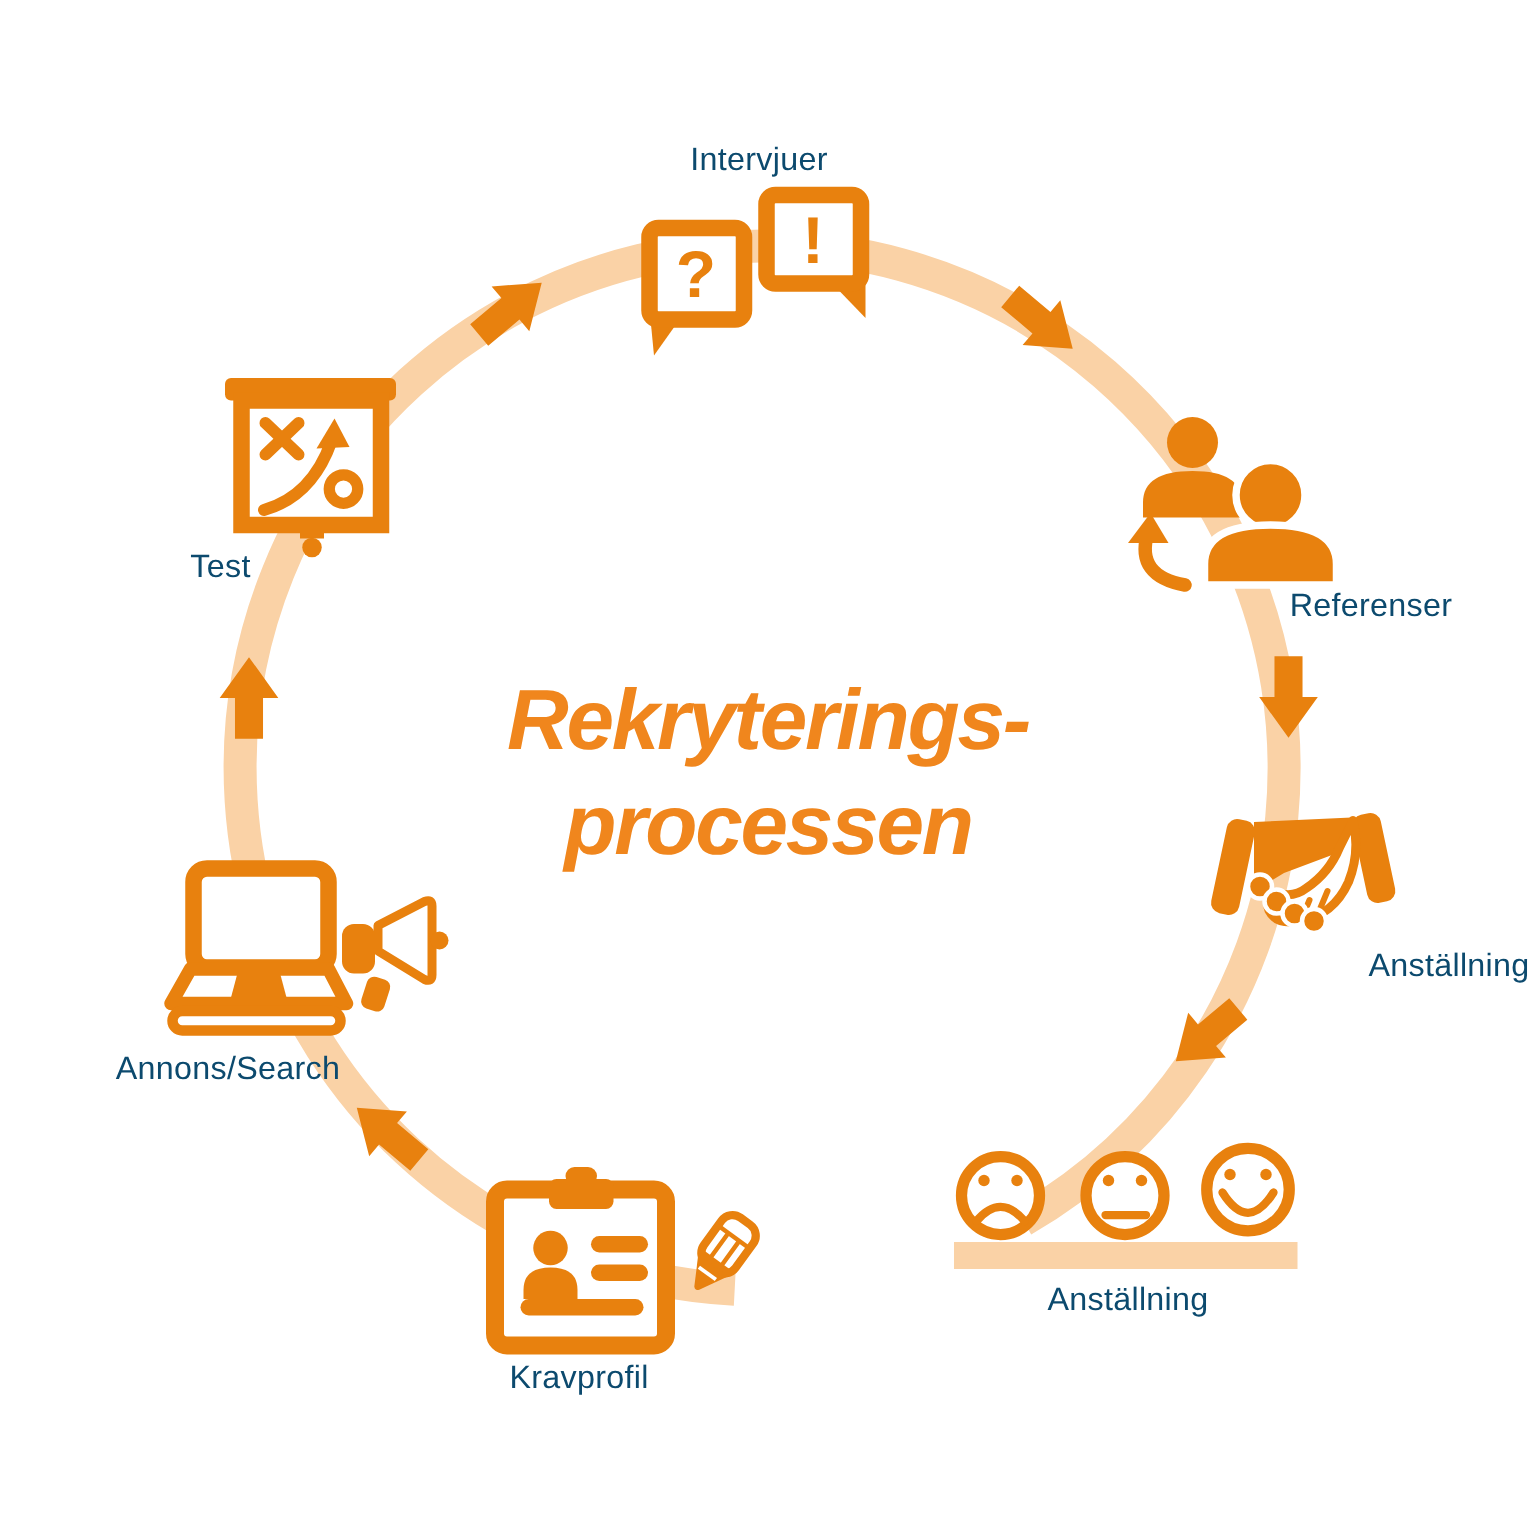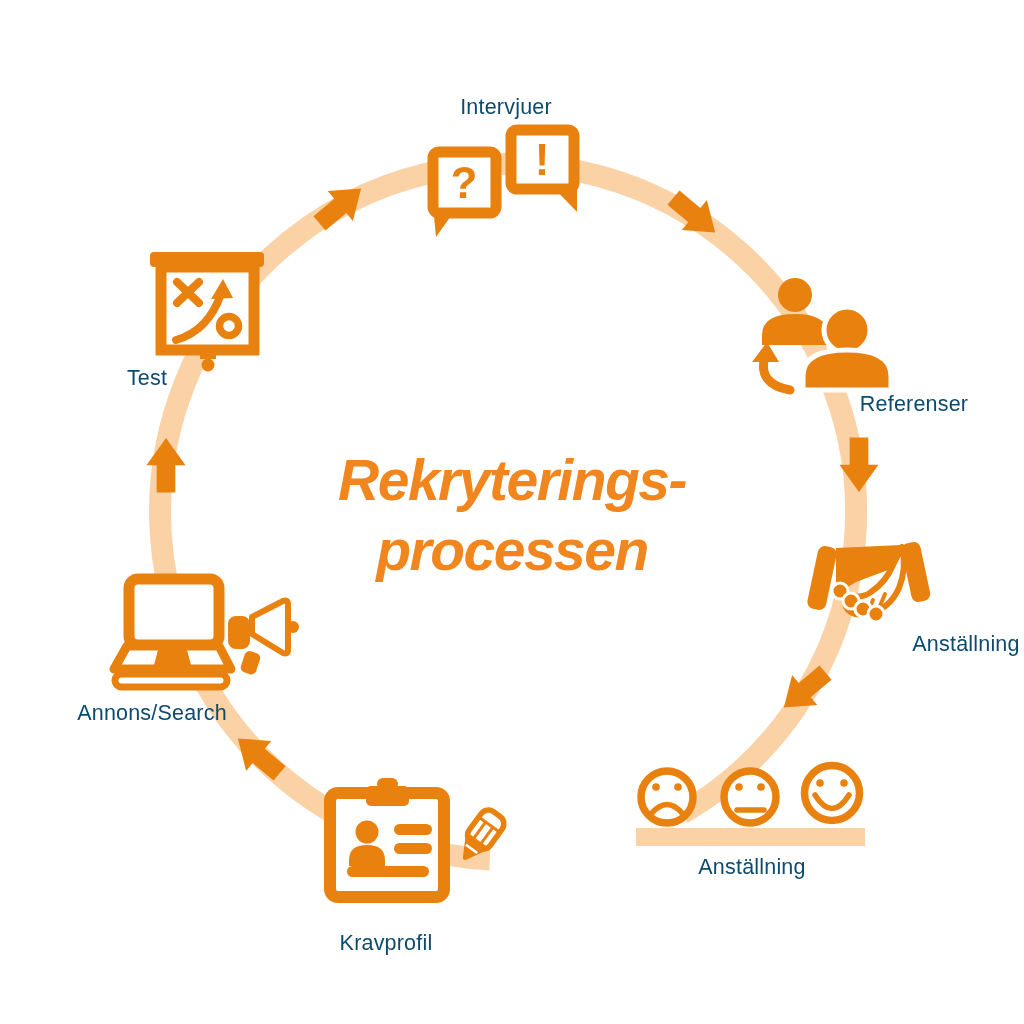--- a/index.html
+++ b/index.html
@@ -150,17 +150,17 @@
 
   <div class="title">
     <div>Rekryterings-</div>
     <div>processen</div>
   </div>
 
   <div class="label" style="left:506px;top:107px;">Intervjuer</div>
   <div class="label" style="left:914px;top:404px;">Referenser</div>
   <div class="label" style="left:932px;top:644px;margin-left:34px;">Anställning</div>
   <div class="label" style="left:752px;top:867px;">Anställning</div>
-  <div class="label" style="left:386px;top:919px;margin-top:24px;">Kravprofil</div>
+  <div class="label" style="left:386px;top:919px;">Kravprofil</div>
   <div class="label" style="left:128px;top:713px;margin-left:24px;">Annons/Search</div>
   <div class="label" style="left:147px;top:378px;text-align:center;">Test</div>
 
 </div>
 
 </body></html>

